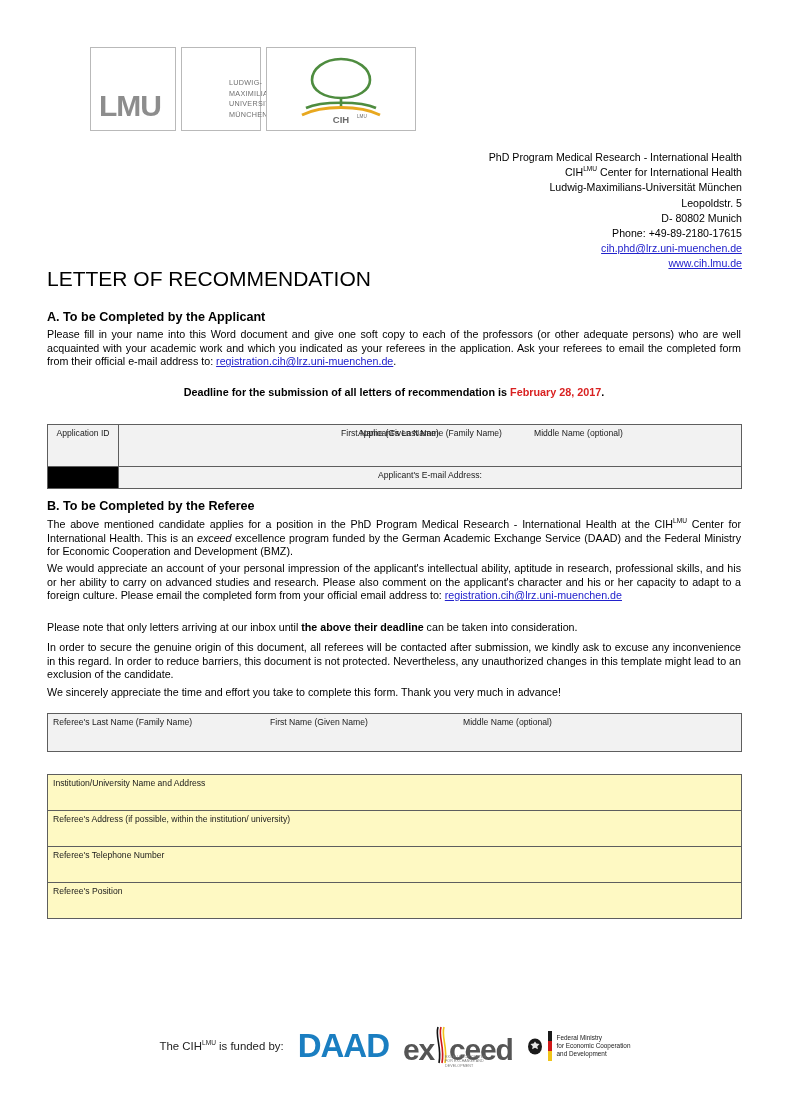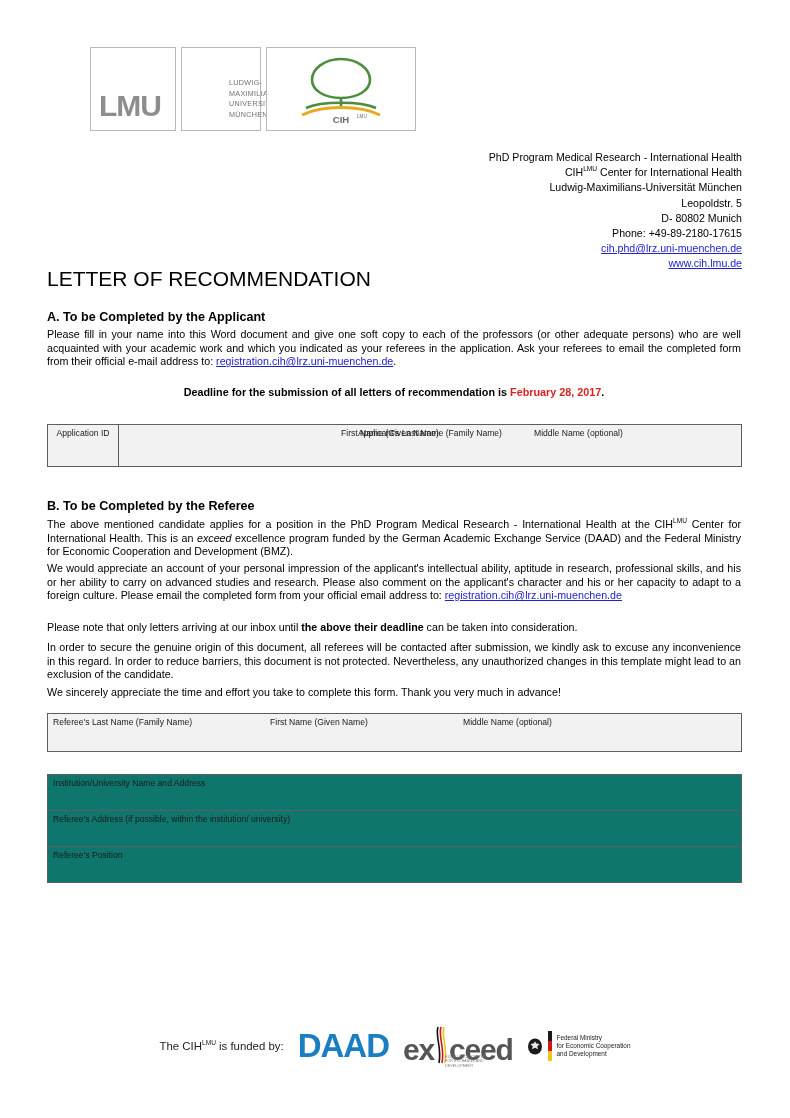--- a/index.html
+++ b/index.html
@@ -133,21 +133,21 @@
     border-collapse: collapse;
     font-size: 8.6px;
     color: #1a1a1a;
   }
   table.form td {
     border: 1.2px solid #5e5e5e;
     padding: 3px 5px;
     vertical-align: top;
     background: #f2f2f2;
   }
-  table.form.plain td { background: #0f766e; }
+  table.form.plain td { background: #fef9c3; }
   td.black { background: #000000 !important; }
 
   #applicant-table { top: 424px; text-align: center; }
   #applicant-table td.idcol { width: 71px; }
   #applicant-table tr.row1 td { height: 42px; }
   #applicant-table tr.row2 td { height: 22px; }
 
   .hdr-cell { position: relative; height: 100%; }
   .hdr-2 { position: absolute; left: 217px; top: 0; }
   .hdr-3 { position: absolute; left: 410px; top: 0; }
@@ -280,20 +280,26 @@
         <span>Application ID</span>
       </td>
       <td>
         <div class="hdr-cell">
           <span>Applicant's Last Name (Family Name)</span>
           <span class="hdr-2">First Name (Given Name)</span>
           <span class="hdr-3">Middle Name (optional)</span>
         </div>
       </td>
     </tr>
+    <tr class="row2">
+      <td class="idcol black"></td>
+      <td>
+        <span>Applicant's E-mail Address:</span>
+      </td>
+    </tr>
   </tbody>
     </table>
 
   <div class="sec-b-head">B. To be Completed by the Referee</div>
 
   <div class="para sec-b-p1">
     <span>The above mentioned candidate applies for a position in the PhD Program Medical Research - International Health at the CIH</span><span class="sup">LMU</span><span> Center for International Health. This is an </span><em class="ital">exceed</em><span> excellence program funded by the German Academic Exchange Service (DAAD) and the Federal Ministry for Economic Cooperation and Development (BMZ).</span>
   </div>
 
   <div class="para sec-b-p2">
@@ -324,20 +330,23 @@
 
   <table class="form plain" id="referee-details-table">
     <tbody>
         <tr>
           <td><span>Institution/University Name and Address</span></td>
         </tr>
     <tr>
           <td><span>Referee's Address (if possible, within the institution/ university)</span></td>
         </tr>
     <tr>
+          <td><span>Referee's Telephone Number</span></td>
+        </tr>
+    <tr>
           <td><span>Referee's Position</span></td>
         </tr>
   </tbody>
     </table>
 
   <div class="footer">
     <div class="funded-label">
       <span>The CIH</span><span class="sup">LMU</span><span> is funded by:</span>
     </div>
 

